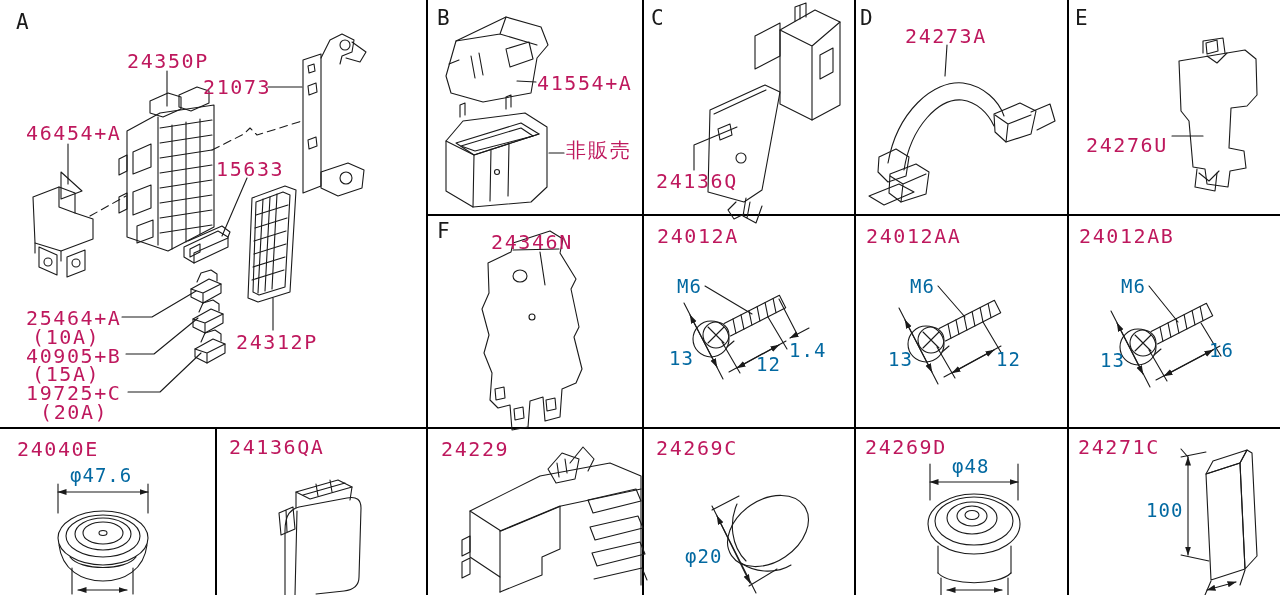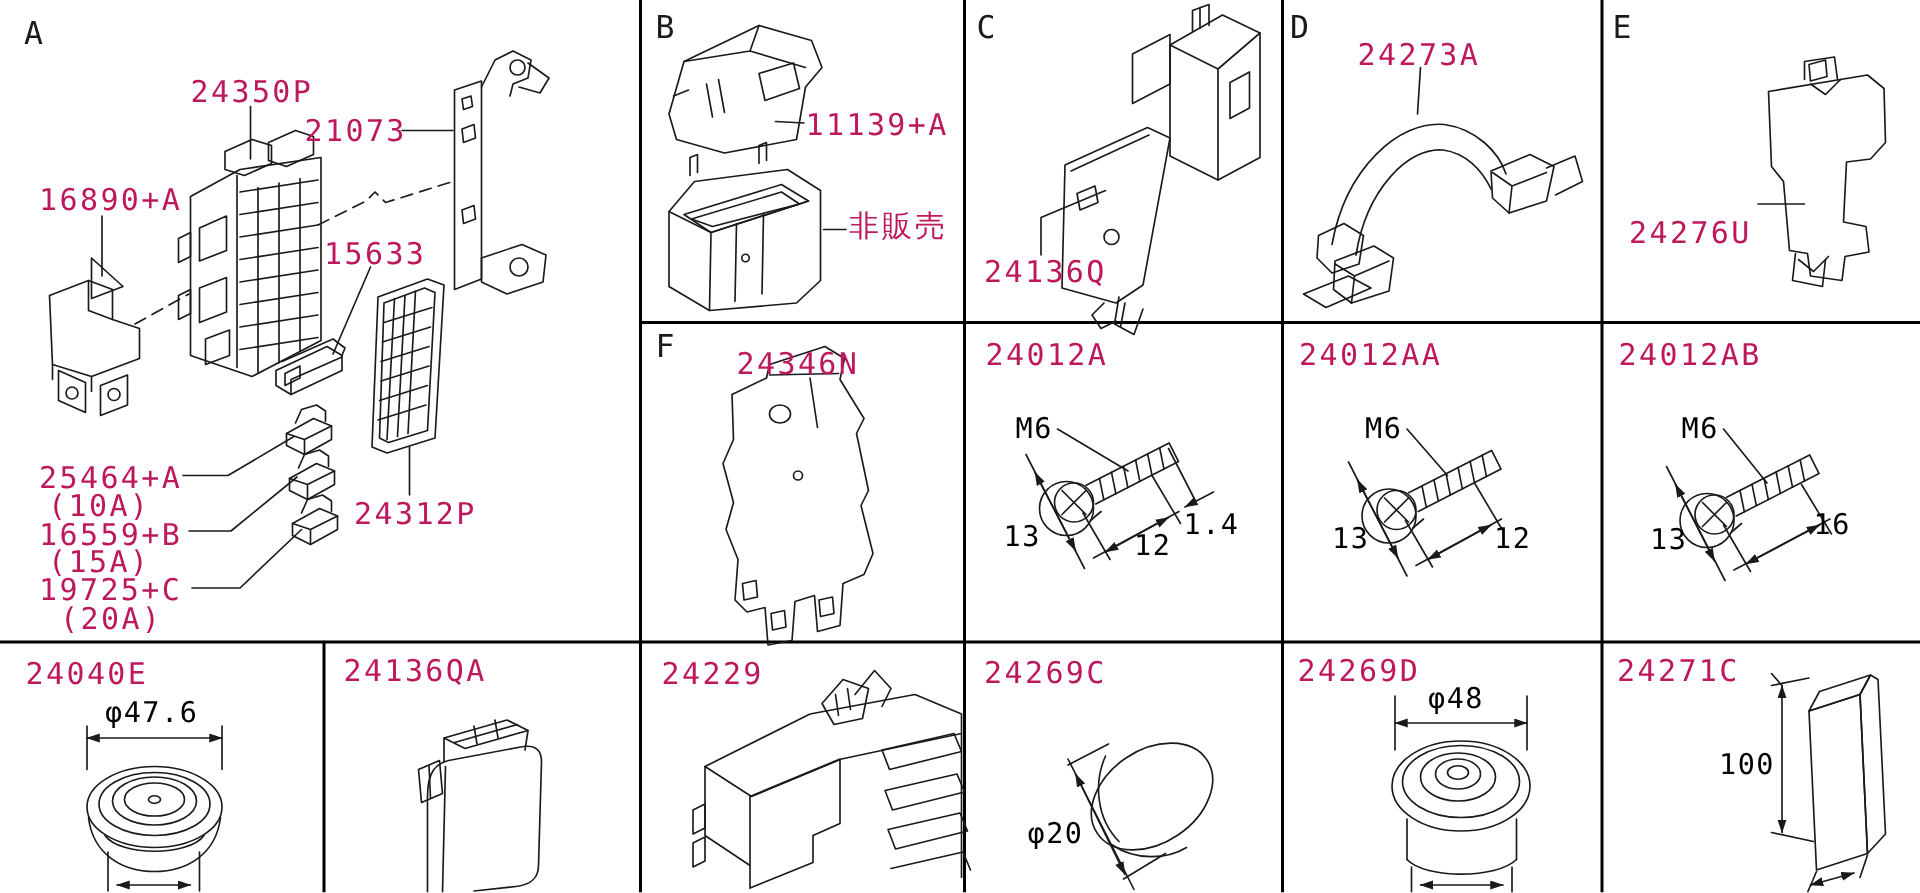--- a/index.html
+++ b/index.html
@@ -1,21 +1,21 @@
 <!DOCTYPE html>
 <html><head>
 <meta charset="utf-8">
 <style>
   html,body{margin:0;padding:0;background:#ffffff;}
   #page{position:relative;width:1280px;height:595px;background:#ffffff;overflow:hidden;
         font-family:"DejaVu Sans Mono","Liberation Mono",monospace;color:#1a1a1a;}
   #art{position:absolute;left:0;top:0;}
   .lbl{position:absolute;font-size:20px;letter-spacing:1.6px;line-height:1;white-space:nowrap;color:#be185d;text-align:right;}
   .sec{position:absolute;font-size:21px;letter-spacing:1px;line-height:1;white-space:nowrap;color:#1a1a1a;}
-  .dim{position:absolute;font-size:19px;letter-spacing:1px;line-height:1;white-space:nowrap;color:#000000;}
+  .dim{position:absolute;font-size:19px;letter-spacing:1px;line-height:1;white-space:nowrap;color:#0369a1;}
   .jp{font-family:"DejaVu Sans","Liberation Sans",sans-serif;letter-spacing:2px;}
   svg *{vector-effect:non-scaling-stroke;}
 </style>
 </head>
 <body>
 
 <div id="page">
 
 <svg id="art" width="1280" height="595" viewBox="0 0 1280 595" fill="none" stroke="#1a1a1a" stroke-width="1.1" stroke-linejoin="round" stroke-linecap="round">
   <defs>
@@ -277,42 +277,42 @@
     <path d="M1181,449 L1188,457 M1181,457 L1206,452 M1181,555 L1209,561"></path>
     <path d="M1188,457 L1188,555" marker-start="url(#ah)" marker-end="url(#ah)"></path>
     <path d="M1211,581 L1205,595 M1245,570 L1240,585"></path>
     <path d="M1207,590 L1236,582" marker-start="url(#ah)" marker-end="url(#ah)"></path>
   </g>
 </svg>
 
   <div class="sec" style="left:16px;top:12px">A</div>
   <div class="lbl" style="left:127px;top:51px">24350P</div>
   <div class="lbl" style="left:203px;top:77px">21073</div>
-  <div class="lbl" style="left:26px;top:123px">16890+A</div>
+  <div class="lbl" style="left:26px;top:123px">46454+A</div>
   <div class="lbl" style="left:216px;top:159px">15633</div>
   <div class="lbl" style="left:26px;top:308px">25464+A</div>
   <div class="lbl" style="left:32px;top:327px">(10A)</div>
-  <div class="lbl" style="left:26px;top:346px">16559+B</div>
+  <div class="lbl" style="left:26px;top:346px">40905+B</div>
   <div class="lbl" style="left:32px;top:364px">(15A)</div>
   <div class="lbl" style="left:26px;top:383px">19725+C</div>
   <div class="lbl" style="left:40px;top:402px">(20A)</div>
   <div class="lbl" style="left:236px;top:332px">24312P</div>
 
   <div class="sec" style="left:437px;top:8px">B</div>
-  <div class="lbl" style="left:537px;top:73px">11139+A</div>
+  <div class="lbl" style="left:537px;top:73px">41554+A</div>
   <div class="lbl jp" style="left:566px;top:140px">非販売</div>
 
   <div class="sec" style="left:651px;top:8px">C</div>
   <div class="lbl" style="left:656px;top:171px">24136Q</div>
 
   <div class="sec" style="left:860px;top:8px">D</div>
   <div class="lbl" style="left:905px;top:26px">24273A</div>
 
   <div class="sec" style="left:1075px;top:8px">E</div>
-  <div class="lbl" style="left:1086px;top:145px">24276U</div>
+  <div class="lbl" style="left:1086px;top:135px">24276U</div>
 
   <div class="sec" style="left:437px;top:221px">F</div>
   <div class="lbl" style="left:491px;top:232px">24346N</div>
 
   <div class="lbl" style="left:657px;top:226px">24012A</div>
   <div class="dim" style="left:677px;top:277px">M6</div>
   <div class="dim" style="left:669px;top:349px">13</div>
   <div class="dim" style="left:756px;top:355px">12</div>
   <div class="dim" style="left:789px;top:341px">1.4</div>
 

